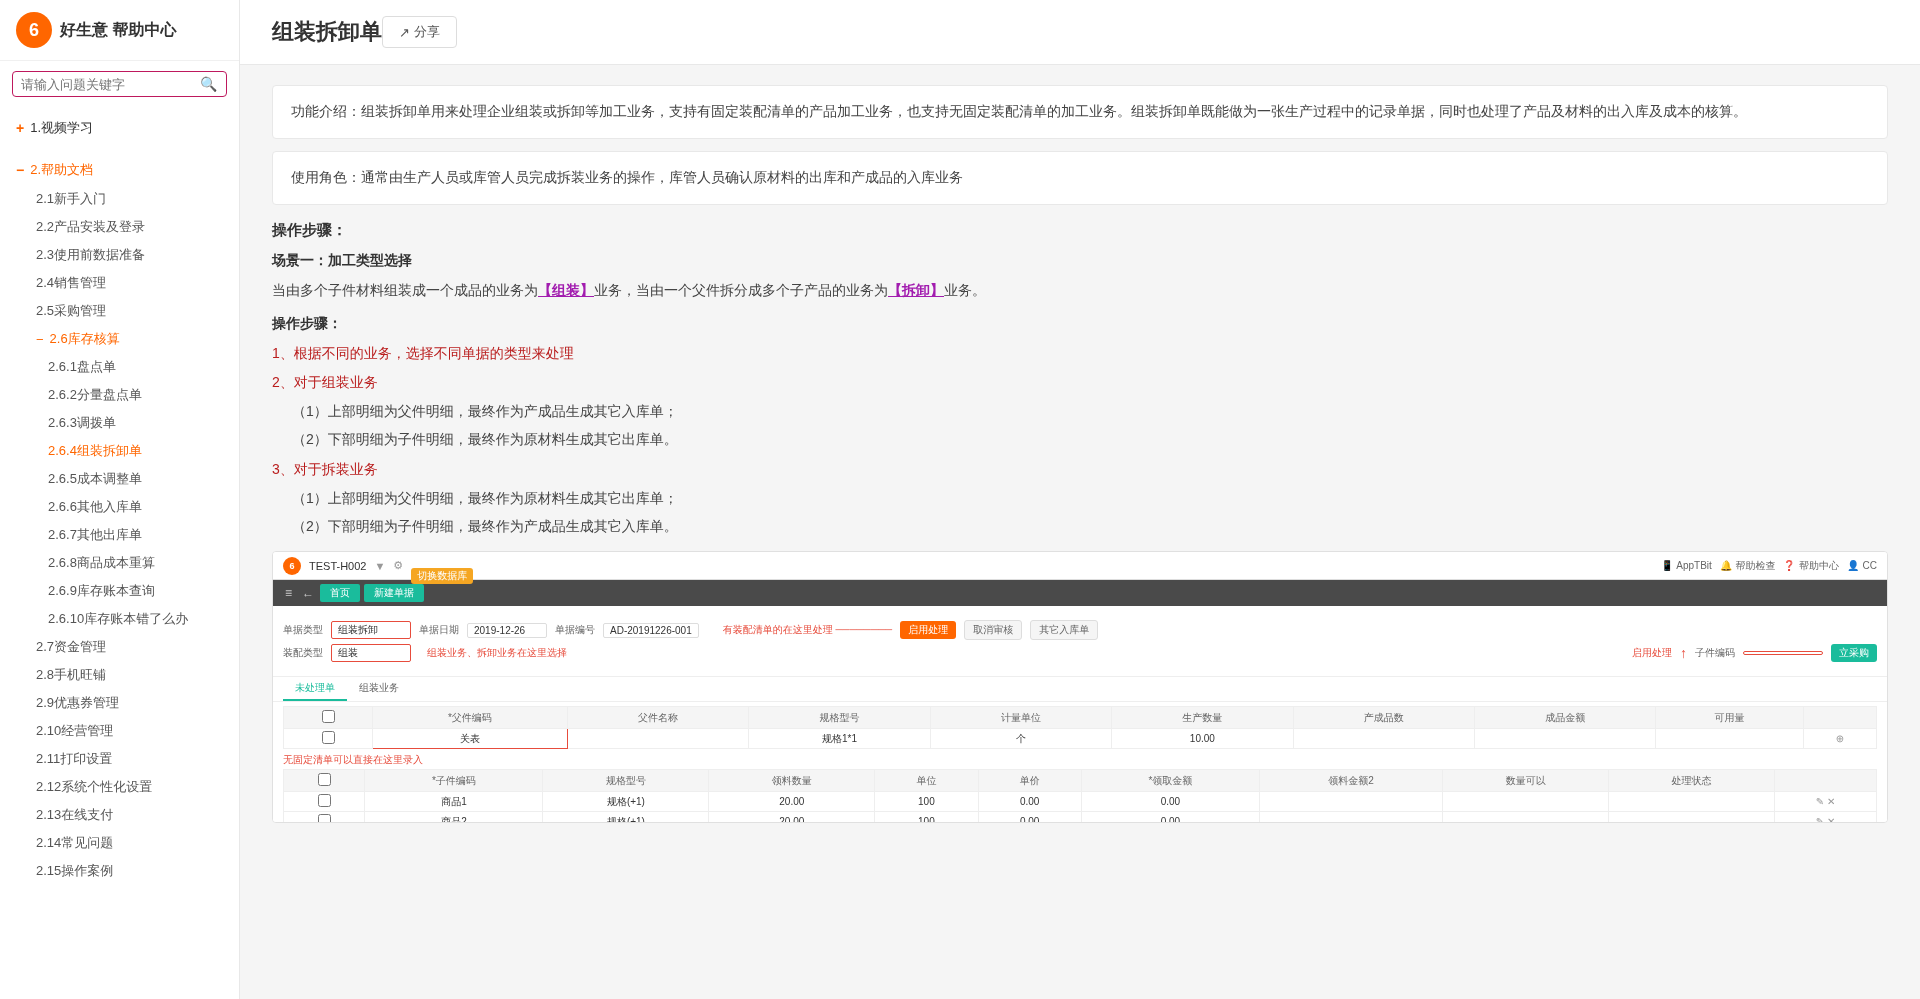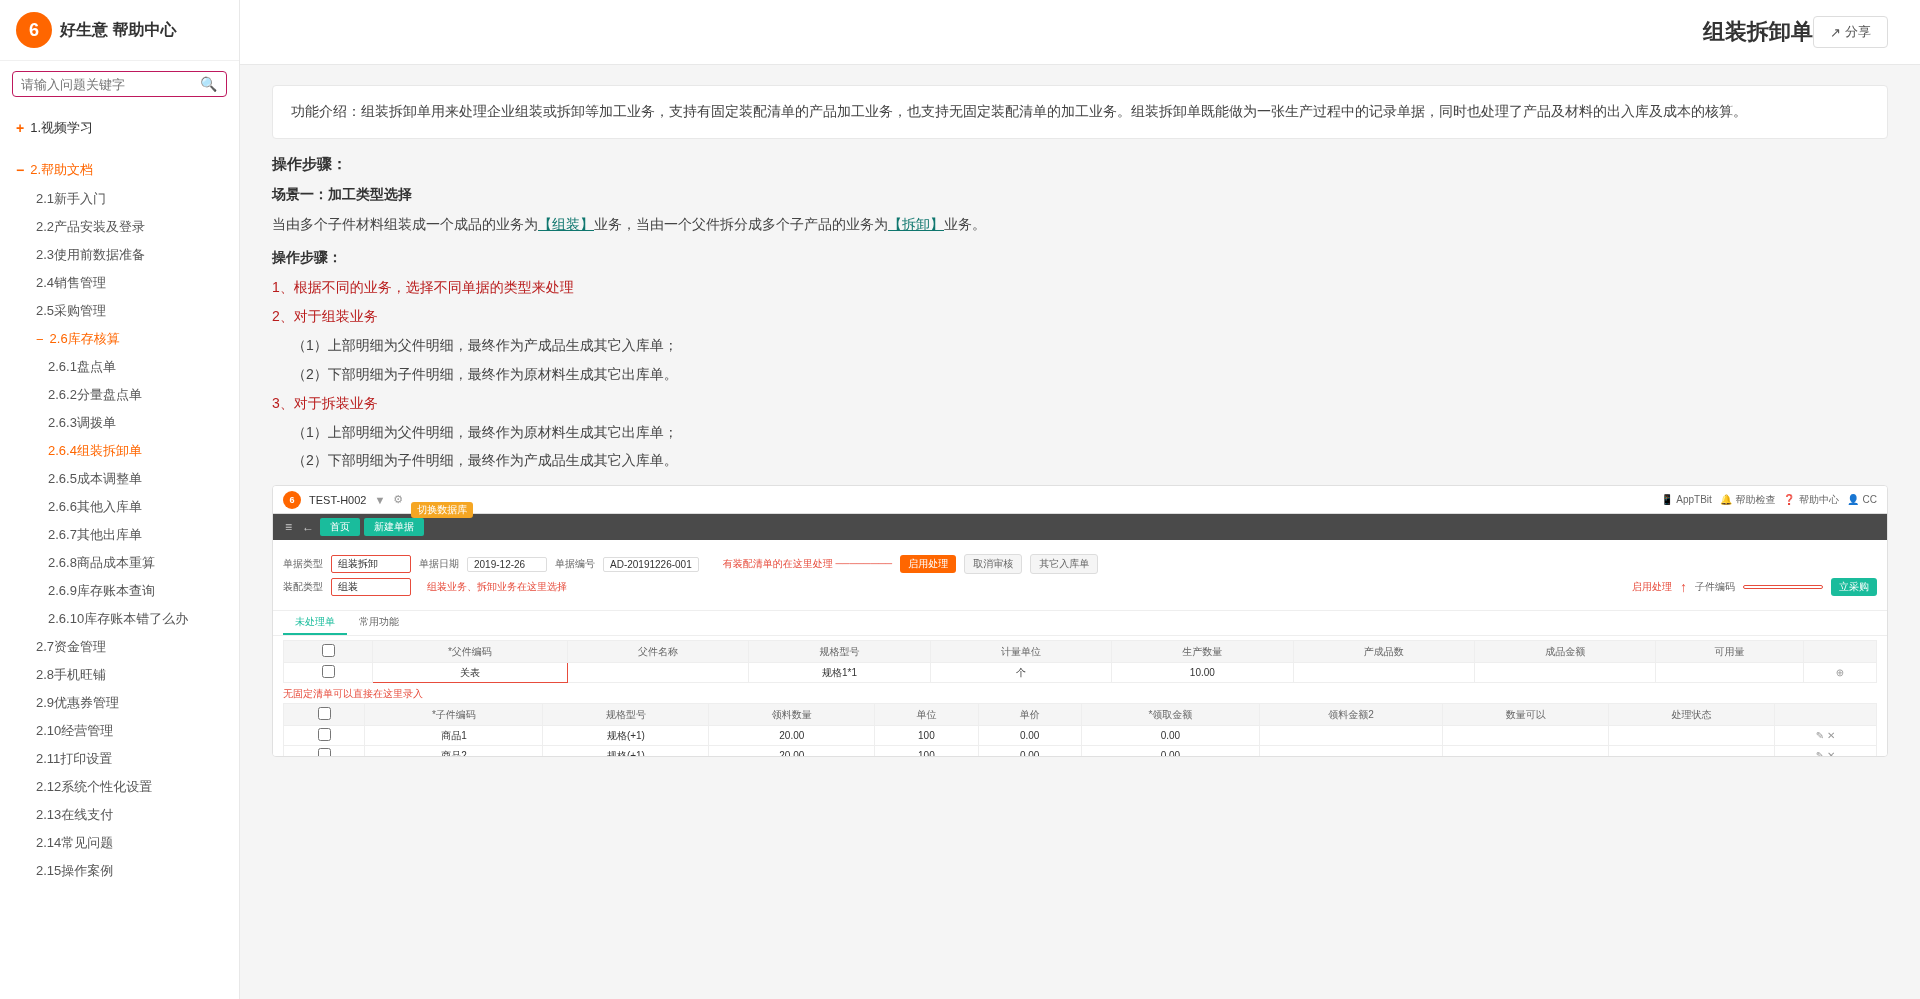--- a/index.html
+++ b/index.html
@@ -97,21 +97,21 @@
       flex-direction: column;
       background: #f5f5f5;
       overflow: hidden;
     }
     .main-header {
       background: #fff;
       padding: 16px 32px;
       border-bottom: 1px solid #e8e8e8;
       display: flex;
       align-items: center;
-      justify-content: flex-end;
+      justify-content: flex-start;
     }
     .page-title { font-size: 22px; font-weight: 600; color: #333; }
     .share-btn {
       display: flex; align-items: center; gap: 4px;
       padding: 6px 16px;
       border: 1px solid #ddd;
       border-radius: 4px;
       background: #fff;
       cursor: pointer;
       font-size: 13px;
@@ -145,21 +145,21 @@
       font-weight: 600;
       color: #333;
       margin: 12px 0 8px 0;
     }
     .content-text {
       font-size: 14px;
       line-height: 1.8;
       color: #444;
       margin-bottom: 8px;
     }
-    .content-text .highlight { color: #0f766e; }
+    .content-text .highlight { color: #a21caf; font-weight: bold; }
     .content-text .underline { text-decoration: underline; }
     .step-list { margin: 6px 0 6px 0; }
     .step-item { margin: 4px 0; font-size: 14px; line-height: 1.8; color: #b91c1c; }
     .sub-step-item { margin: 3px 0 3px 20px; font-size: 14px; line-height: 1.8; color: #444; }
 
     
     .screenshot-container {
       background: #fff;
       border: 1px solid #e0e0e0;
       border-radius: 4px;
@@ -352,20 +352,23 @@
       <span>分享</span>
     </button>
   </div>
 
   <div class="main-content">
 
     <div class="info-block">
       <span>功能介绍：组装拆卸单用来处理企业组装或拆卸等加工业务，支持有固定装配清单的产品加工业务，也支持无固定装配清单的加工业务。组装拆卸单既能做为一张生产过程中的记录单据，同时也处理了产品及材料的出入库及成本的核算。</span>
     </div>
 
+    <div class="info-block">
+      <span>使用角色：通常由生产人员或库管人员完成拆装业务的操作，库管人员确认原材料的出库和产成品的入库业务</span>
+    </div>
 
 
     <p class="section-heading">操作步骤：</p>
 
     <p class="sub-heading">场景一：加工类型选择</p>
 
     <p class="content-text">
       当由多个子件材料组装成一个成品的业务为<span class="highlight underline">【组装】</span>业务，当由一个父件拆分成多个子产品的业务为<span class="highlight underline">【拆卸】</span>业务。
     </p>
 
@@ -422,21 +425,21 @@
             <span style="color:#e74c3c; font-size:10px; font-weight:500;">启用处理</span>
             <span style="color:#e74c3c; font-size:14px;">↑</span>
             <span class="app-form-label">子件编码</span>
             <span class="app-form-input" style="width:80px; border:1px solid #e74c3c;"></span>
             <button class="green-btn">立采购</button>
           </div>
         </div>
 
         <div style="background:#fff; padding:0 10px; border-bottom:1px solid #eee; display:flex; gap:0;">
           <span style="padding:4px 12px; font-size:10px; color:#1abc9c; border-bottom:2px solid #1abc9c; cursor:pointer;">未处理单</span>
-          <span style="padding:4px 12px; font-size:10px; color:#666; cursor:pointer;">常用功能</span>
+          <span style="padding:4px 12px; font-size:10px; color:#666; cursor:pointer;">组装业务</span>
         </div>
 
         <div style="background:#fff; padding:4px 10px 2px;">
           <table class="app-table">
             <thead>
               <tr>
                 <th><input type="checkbox" style=""></th>
                 <th>*父件编码</th>
                 <th>父件名称</th>
                 <th>规格型号</th>

